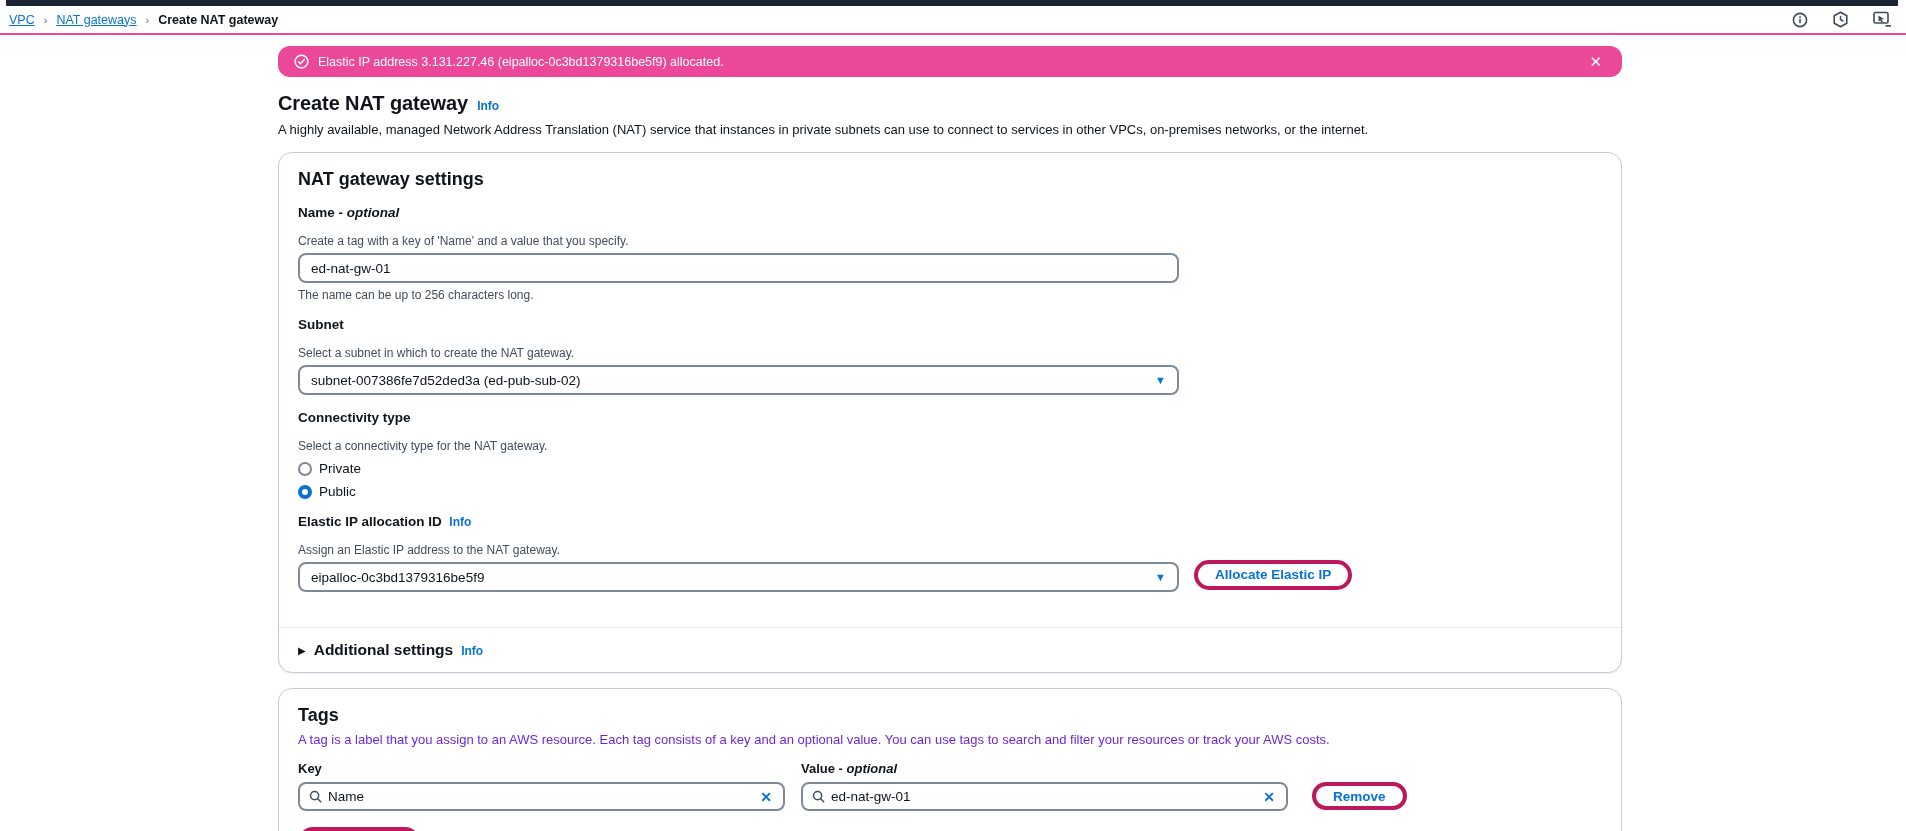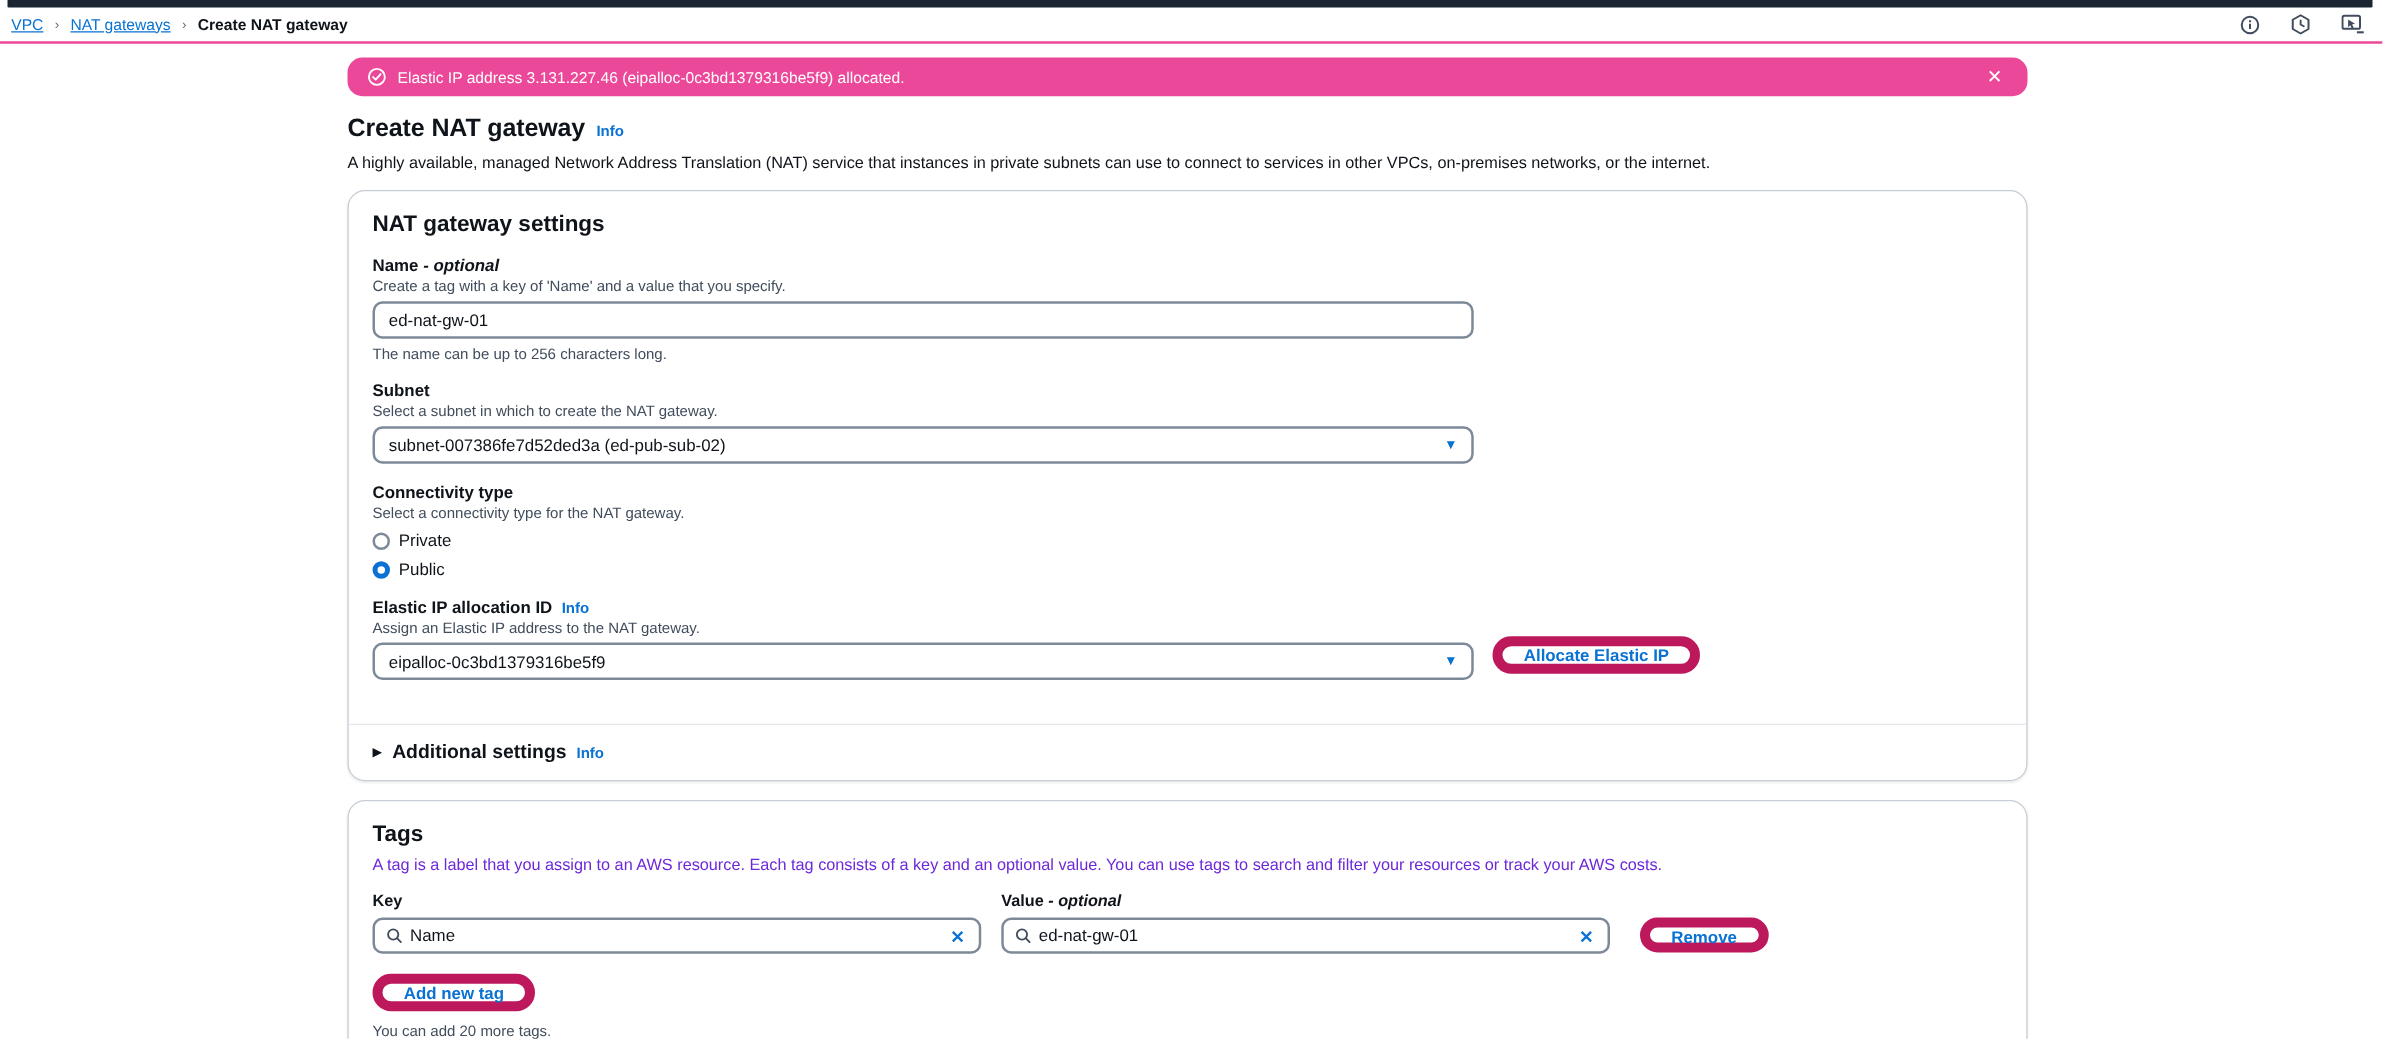--- a/index.html
+++ b/index.html
@@ -35,38 +35,38 @@
 
   
   .card { margin-top:15px; background:#fff; border:1px solid #c6cdd5; border-radius:14px;
     box-shadow:0 1px 2px rgba(0,28,36,0.08); }
   .card-body { padding:16px 19px 18px 19px; }
   .card-title { font-size:18px; font-weight:bold; }
 
   .field { margin-top:15px; width:881px; }
   .field-label { font-size:13.5px; font-weight:bold; }
   .field-label .optional { font-weight:bold; font-style:italic; }
-  .field-desc { font-size:12px; color:#414d5c; margin-top:2px; }
+  .field-desc { font-size:12px; color:#414d5c; margin-top:14px; }
   .constraint { font-size:12px; color:#414d5c; margin-top:5px; }
 
   .text-input { margin-top:5px; width:100%; height:30px; border:2px solid #7d8998; border-radius:8px;
     padding:0 11px; font-size:13.5px; color:#0f141a; font-family:"Liberation Sans",sans-serif;
     background:#fff; outline:none; }
 
   .select-box { margin-top:5px; width:100%; height:30px; border:2px solid #7d8998; border-radius:8px;
     padding:0 11px; font-size:13.5px; display:flex; align-items:center; background:#fff; cursor:pointer; }
   .select-caret { margin-left:auto; color:#0972d3; font-size:11px; }
 
   .radio-row { display:flex; align-items:center; gap:7px; margin-top:8px; cursor:pointer; }
   .radio-outer { width:14px; height:14px; border-radius:50%; border:2px solid #7d8998; background:#fff; }
   .radio-outer.checked { border:4.5px solid #0972d3; }
   .radio-label { font-size:13.5px; }
 
-  .eip-row { display:flex; align-items:flex-start; }
-  .btn-secondary { height:30px; border:8px solid #be185d; border-radius:16px; background:#fff;
+  .eip-row { display:flex; align-items:center; }
+  .btn-secondary { height:30px; border:4px solid #be185d; border-radius:16px; background:#fff;
     color:#0972d3; font-weight:bold; font-size:13.5px; padding:0 17px; cursor:pointer;
     font-family:"Liberation Sans",sans-serif; white-space:nowrap; }
   .eip-row .btn-secondary { margin-left:15px; }
 
   .card-divider { border-top:1px solid #e5e8eb; margin:17px 0 0 0; }
   .expander-row { display:flex; align-items:baseline; gap:8px; padding:13px 19px 13px 19px; cursor:pointer; }
   .expander-caret { font-size:10px; color:#0f141a; position:relative; top:-1px; }
   .expander-title { font-size:15.5px; font-weight:bold; }
 
   

